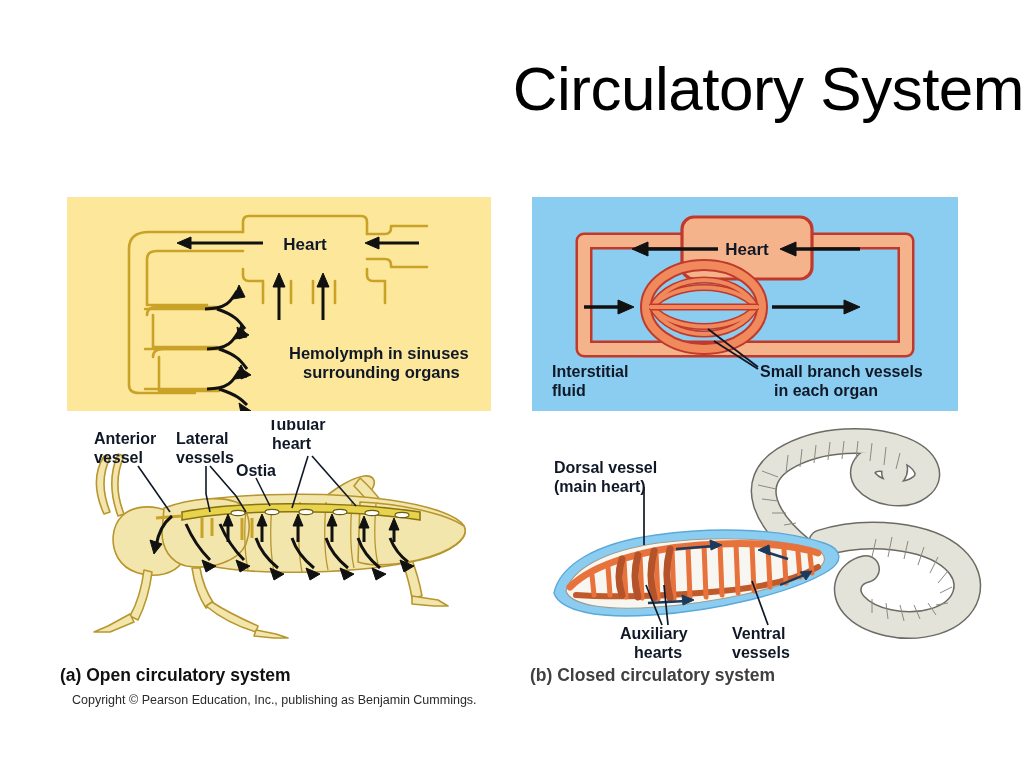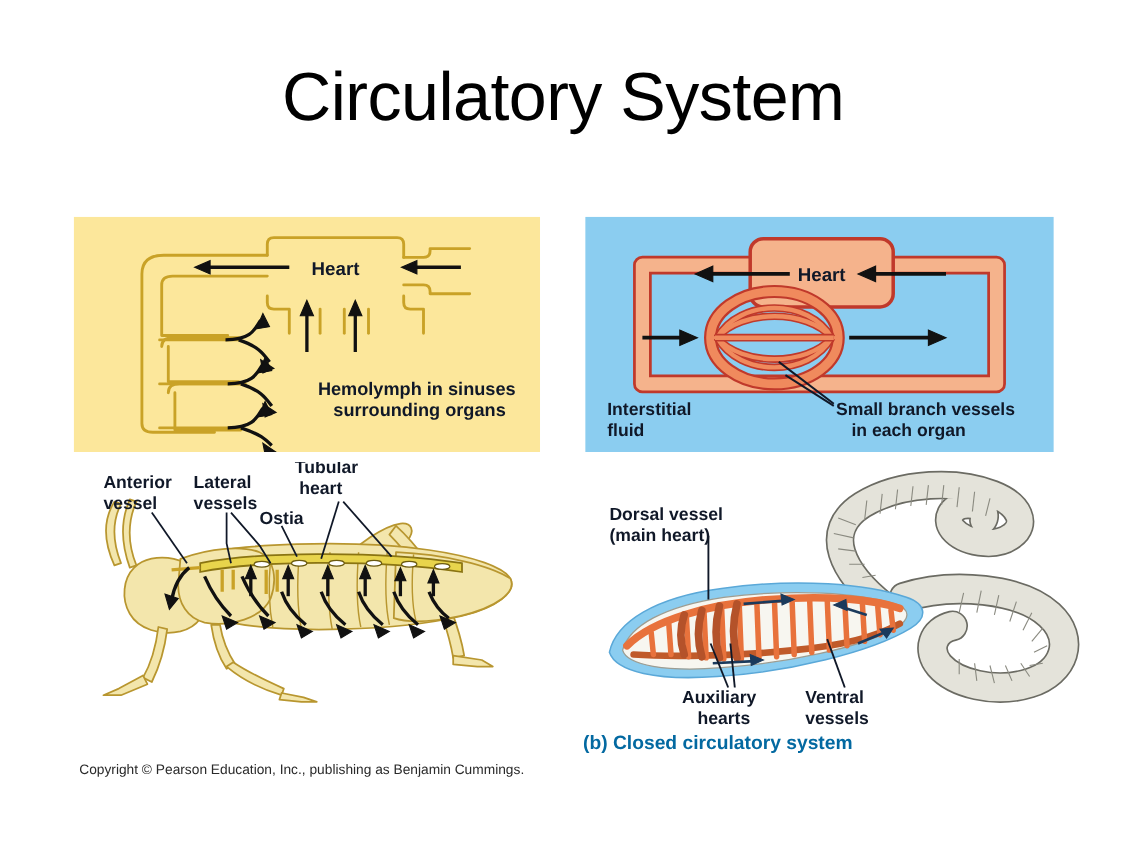--- a/index.html
+++ b/index.html
@@ -5,39 +5,39 @@
   html,body{margin:0;padding:0;}
   body{
     width:1024px;height:768px;background:#ffffff;
     font-family:"Liberation Sans", sans-serif;
     overflow:hidden;position:relative;
   }
   #slide{position:absolute;left:0;top:0;width:1024px;height:768px;}
 
   #title{
     position:absolute;left:0;top:55px;width:1024px;
-    text-align:center;font-size:62px;font-weight:400;
+    text-align:right;font-size:62px;font-weight:400;
     color:#000;letter-spacing:-0.5px;line-height:1.1;
     font-family:"Liberation Sans", sans-serif;
   }
 
   .figure{position:absolute;}
 
   #panel-open{left:67px;top:197px;width:424px;height:214px;}
   #panel-closed{left:532px;top:197px;width:426px;height:214px;}
   #art-grasshopper{left:60px;top:420px;width:440px;height:240px;}
   #art-earthworm{left:536px;top:425px;width:450px;height:238px;}
 
   #caption-a{
     position:absolute;left:60px;top:665px;width:440px;
     font-size:17.5px;font-weight:bold;color:#111;
   }
   #caption-b{
     position:absolute;left:530px;top:665px;width:440px;
-    font-size:17.5px;font-weight:bold;color:#0369a1;
+    font-size:17.5px;font-weight:bold;color:#404040;
   }
   #copyright{
     position:absolute;left:72px;top:693px;width:560px;
     font-size:12.5px;font-weight:400;color:#2a2a2a;
   }
   svg{display:block;}
 </style>
 </head>
 <body>
 
@@ -404,16 +404,17 @@
       <text x="18" y="67" font-family="Liberation Sans, sans-serif" font-size="16" font-weight="bold" fill="#101828">(main heart)</text>
 
       <text x="84" y="214" font-family="Liberation Sans, sans-serif" font-size="16" font-weight="bold" fill="#101828">Auxiliary</text>
       <text x="98" y="233" font-family="Liberation Sans, sans-serif" font-size="16" font-weight="bold" fill="#101828">hearts</text>
 
       <text x="196" y="214" font-family="Liberation Sans, sans-serif" font-size="16" font-weight="bold" fill="#101828">Ventral</text>
       <text x="196" y="233" font-family="Liberation Sans, sans-serif" font-size="16" font-weight="bold" fill="#101828">vessels</text>
     </svg>
   </div>
 
+  <div id="caption-a">(a) Open circulatory system</div>
   <div id="caption-b">(b) Closed circulatory system</div>
   <div id="copyright">Copyright © Pearson Education, Inc., publishing as Benjamin Cummings.</div>
 
 </div>
 
 </body></html>

